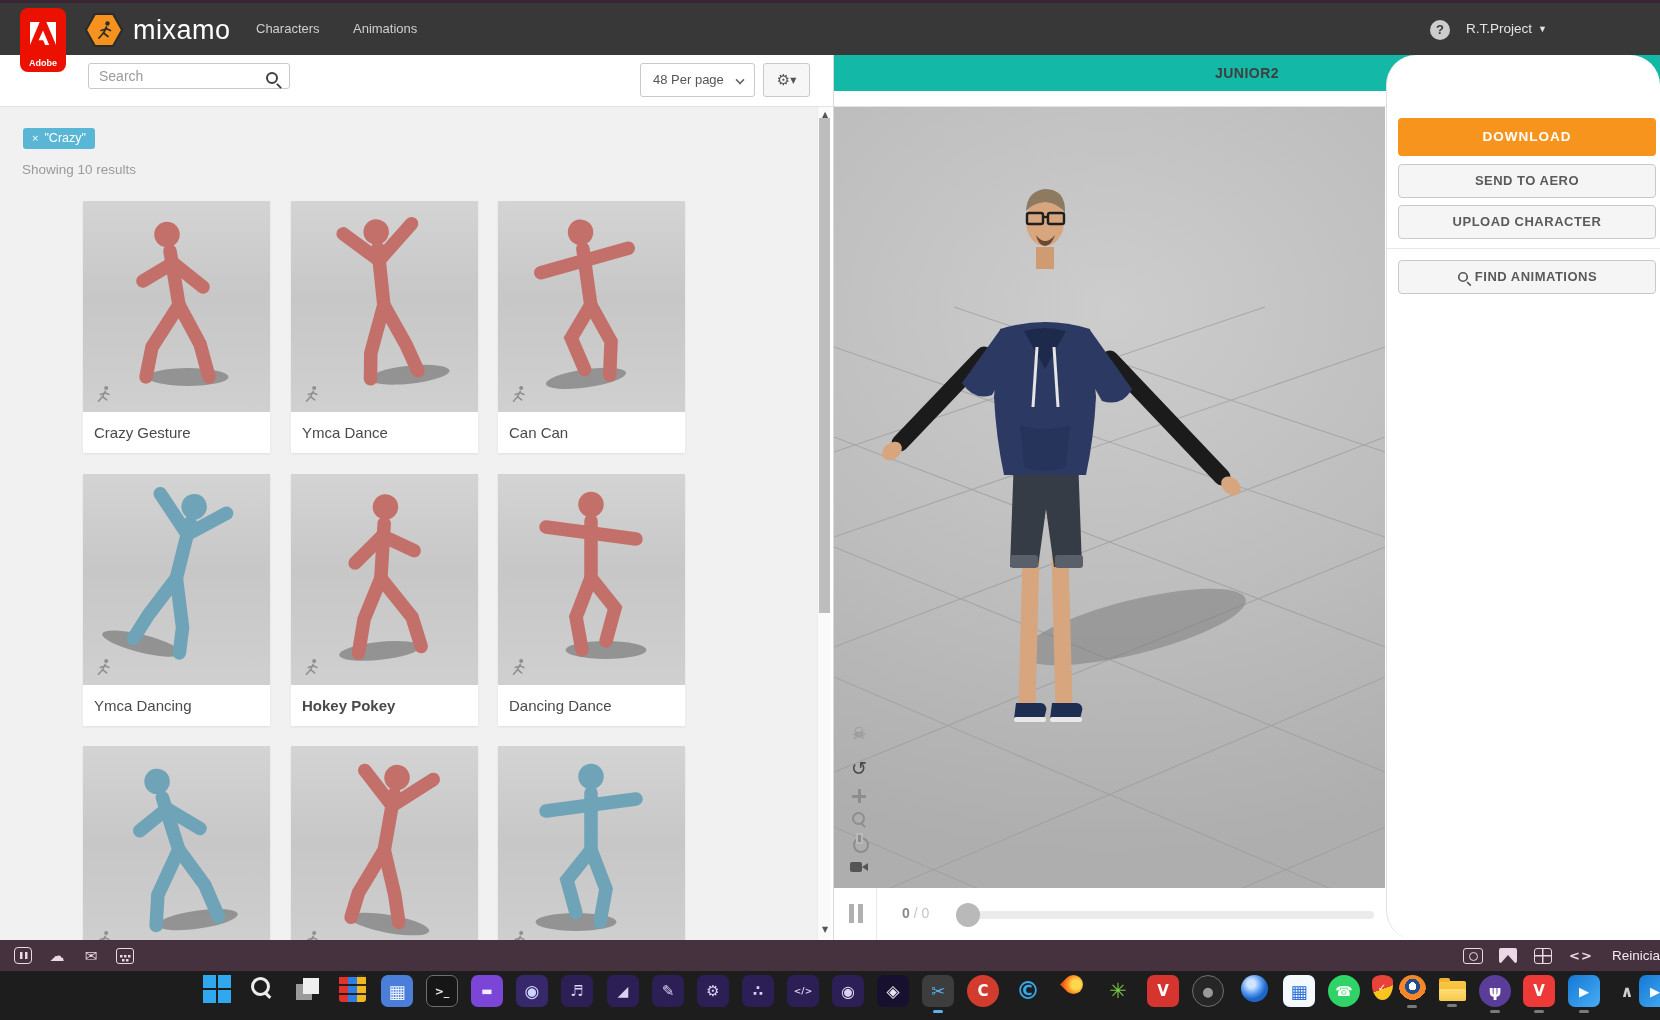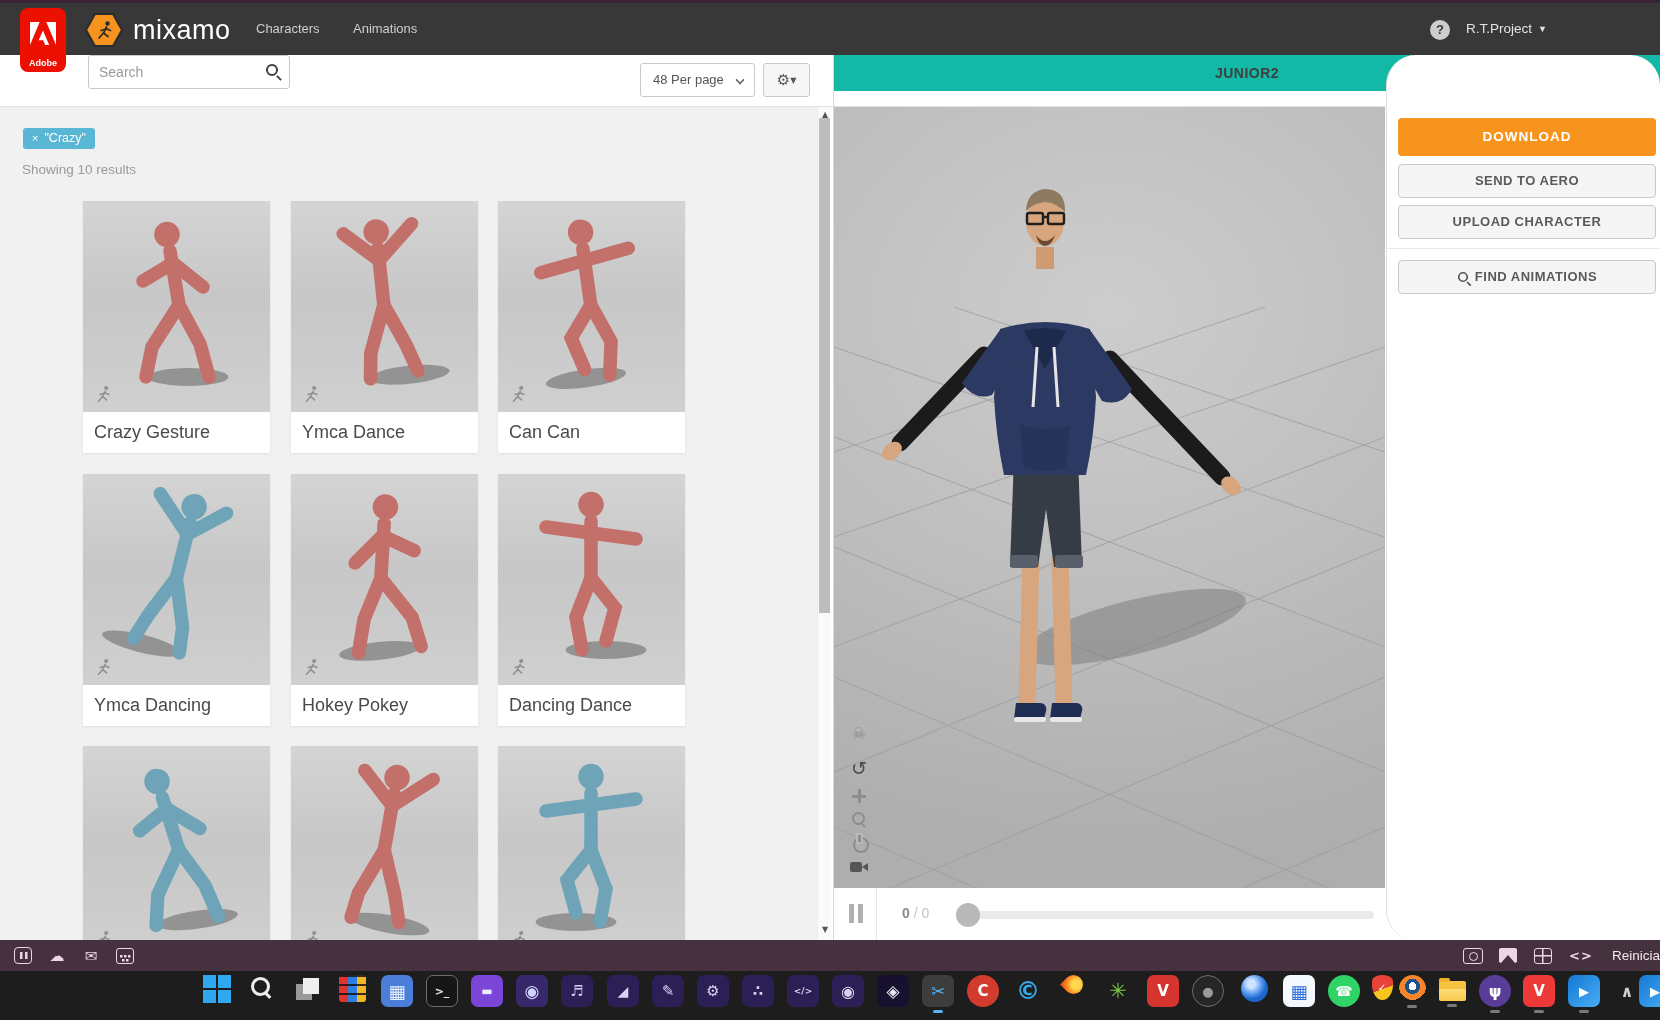--- a/index.html
+++ b/index.html
@@ -21,21 +21,21 @@
   .nav-link { position:absolute; top:0; height:52px; line-height:52px; color:#cfcfcf; font-size:13px; cursor:pointer; }
   .nav-link.characters { left:256px; }
   .nav-link.animations { left:353px; }
   .help-circle { position:absolute; top:17px; left:1430px; width:20px; height:20px; border-radius:50%;
                  background:#cdcdcd; color:#383838; font-weight:bold; font-size:13px; text-align:center; line-height:20px; cursor:pointer; }
   .account { position:absolute; top:0; left:1466px; height:52px; line-height:52px; color:#e4e4e4; font-size:13.5px; cursor:pointer; }
   .account .caret { display:inline-block; margin-left:6px; font-size:9px; color:#e4e4e4; transform:translateY(-1px); }
 
   
   .header-row { position:absolute; left:0; top:55px; width:1660px; height:52px; background:#fff; border-bottom:1px solid #e3e3e3; }
-  .search-wrap { position:absolute; left:88px; top:0; width:202px; height:34px; }
+  .search-wrap { position:absolute; left:88px; top:8px; width:202px; height:26px; }
   .search-wrap input { width:100%; height:100%; border:1px solid #c9c9c9; border-radius:3px; padding:0 32px 0 10px;
                        font-size:14px; color:#444; outline:none; font-family:"Liberation Sans",sans-serif; }
   .search-wrap input::placeholder { color:#9a9a9a; }
   .mag { position:absolute; width:12px; height:12px; border:2px solid #3f3f3f; border-radius:50%; }
   .mag::after { content:""; position:absolute; width:2px; height:6px; background:#3f3f3f; left:10px; top:9px; transform:rotate(-45deg); }
   .search-wrap .mag { right:12px; top:9px; }
   .perpage { position:absolute; left:640px; top:8px; width:115px; height:34px; border:1px solid #c9c9c9; border-radius:3px;
              background:#fff; font-size:13px; color:#555; line-height:32px; padding-left:12px; cursor:pointer; }
   .perpage .chev { position:absolute; right:10px; top:12px; width:8px; height:8px; border-right:2px solid #666; border-bottom:2px solid #666; transform:rotate(45deg) scale(.8); }
   .gear-btn { position:absolute; left:763px; top:8px; width:47px; height:34px; background:#f6f6f6; border:1px solid #c9c9c9;
@@ -47,21 +47,21 @@
   .chip { position:absolute; left:23px; top:21px; height:21px; background:#59b7d5; border-radius:3px; color:#fff;
           font-size:12.5px; line-height:21px; padding:0 9px; cursor:pointer; }
   .chip .x { margin-right:6px; font-size:11px; }
   .results-count { position:absolute; left:22px; top:55px; font-size:13.5px; color:#9a9a9a; }
 
   .card { position:absolute; width:187px; background:#fff; cursor:pointer; box-shadow:0 1px 2px rgba(0,0,0,.08); }
   .card-thumb { position:relative; width:187px; height:211px; overflow:hidden;
                 background:linear-gradient(180deg,#d4d4d4 0%,#c7c7c7 45%,#cbcbcb 72%,#d0d0d0 100%); }
   .card-thumb svg.manny { position:absolute; left:18px; top:8px; }
   .card-thumb .runner { position:absolute; left:10px; bottom:8px; }
-  .card-label { height:41px; line-height:41px; padding-left:11px; font-size:18px; color:#4a4a4a; background:#fff; white-space:nowrap; overflow:hidden; }
+  .card-label { height:41px; line-height:41px; padding-left:11px; font-size:15px; color:#4a4a4a; background:#fff; white-space:nowrap; overflow:hidden; }
   .manny.red { color:#c4706a; }
   .manny.blue { color:#6fa3b8; }
 
   
   .lscroll { position:absolute; left:817px; top:107px; width:14px; height:833px; background:#fafafa; border-left:1px solid #ececec; }
   .lscroll .up, .lscroll .down { position:absolute; left:0; width:14px; height:12px; font-size:8px; color:#555;
                                  text-align:center; line-height:12px; cursor:pointer; font-family:"DejaVu Sans",sans-serif; }
   .lscroll .up { top:2px; } .lscroll .down { bottom:4px; }
   .lscroll .thumb { position:absolute; left:1px; top:11px; width:11px; height:495px; background:#bdbdbd; cursor:pointer; }
 
@@ -305,21 +305,21 @@
     <div class="card-thumb">
       <svg class="manny blue" width="150" height="195" viewBox="0 0 100 130" style="transform: scaleX(-1) rotate(-14deg);">
               <use href="#pose-a"></use>
             </svg>
       <svg class="runner" width="20" height="20" viewBox="0 0 22 22" color="#8f8f8f">
               <use href="#run"></use>
             </svg>
     </div>
     <div class="card-label">Ymca Dancing</div>
   </div>
-        <div class="card" style="left: 291px; top: 367px;">
+        <div class="card" style="left: 291px; top: 367px; font-weight: bold;">
     <div class="card-thumb">
       <svg class="manny red" width="150" height="195" viewBox="0 0 100 130" style="transform: scaleX(-1) rotate(6deg);">
               <use href="#pose-c"></use>
             </svg>
       <svg class="runner" width="20" height="20" viewBox="0 0 22 22" color="#8f8f8f">
               <use href="#run"></use>
             </svg>
     </div>
     <div class="card-label">Hokey Pokey</div>
   </div>

